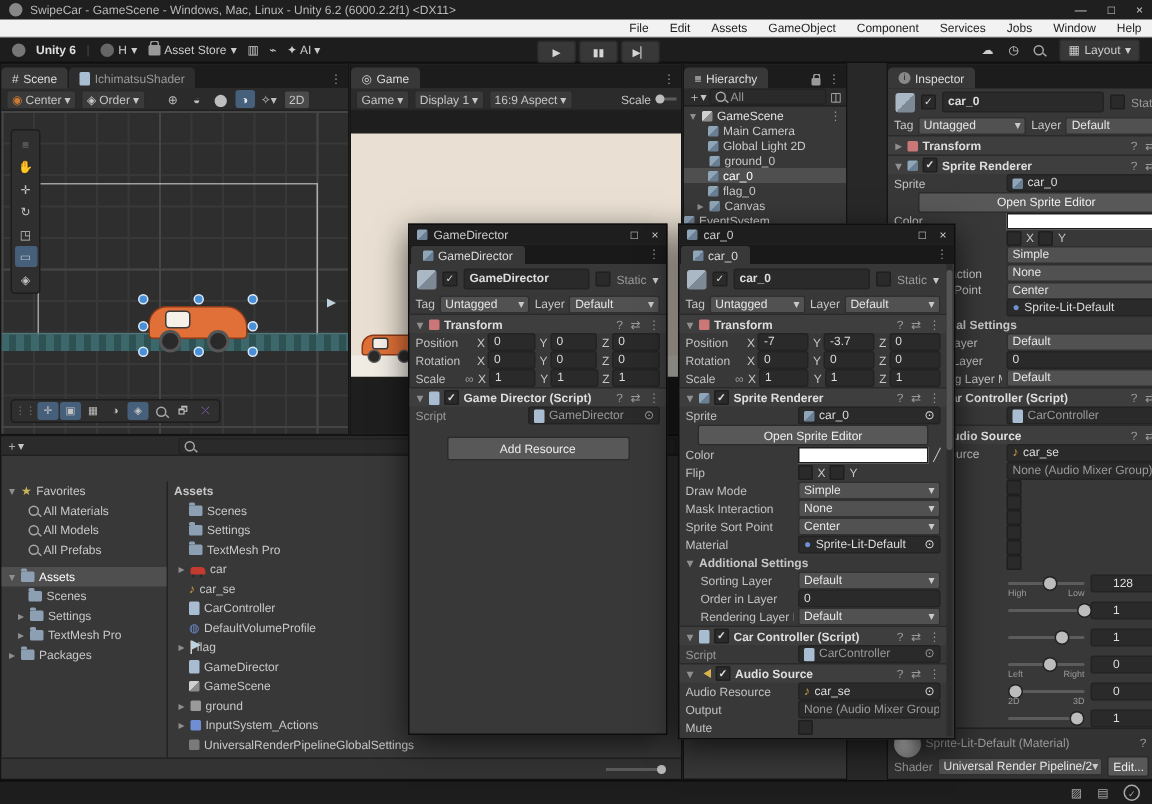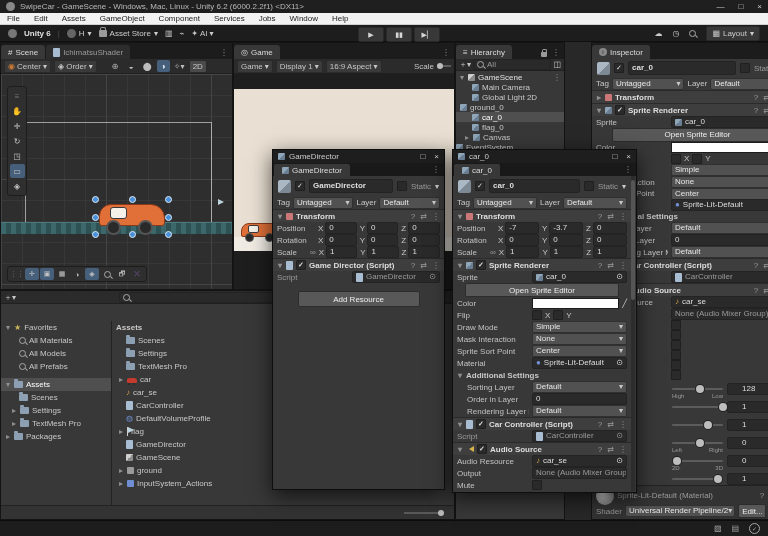--- a/index.html
+++ b/index.html
@@ -1,18 +1,18 @@
 <!DOCTYPE html>
 <html><head>
 <meta charset="utf-8">
 <style>
   html,body{margin:0;padding:0;}
   body{width:768px;height:536px;position:relative;overflow:hidden;background:#282828;
        font-family:"Liberation Sans",sans-serif;font-size:8px;color:#c8c8c8;}
-  .abs{position:absolute;}
+  .abs{position:absolute;justify-content:flex-end;}
   
   .titlebar{left:0;top:0;width:768px;height:13px;background:#1f1f1f;display:flex;align-items:center;gap:5px;padding:0 6px;box-sizing:border-box;color:#b9b9b9;}
   .winctl{margin-left:auto;display:flex;gap:14px;color:#cfcfcf;font-size:8px;}
   .menubar{left:0;top:13px;width:768px;height:12px;background:#f2f2f2;display:flex;align-items:center;box-sizing:border-box;color:#1c1c1c;border-bottom:1px solid #d0d0d0;}
   .menubar span{padding:0 7px;}
   .toolbar{left:0;top:25px;width:768px;height:17px;background:#1d1d1d;display:flex;align-items:center;gap:7px;padding:0 8px;box-sizing:border-box;border-bottom:1px solid #101010;color:#cccccc;}
   .playgrp{position:absolute;left:358px;top:2px;display:flex;gap:2px;}
   .playbtn{width:24px;height:13px;background:#383838;border:1px solid #2a2a2a;border-radius:2px;display:flex;align-items:center;justify-content:center;color:#d6d6d6;font-size:7px;gap:1px;}
   .tb-right{margin-left:auto;display:flex;align-items:center;gap:10px;}
   .layoutbtn{background:#383838;border:1px solid #2a2a2a;border-radius:2px;height:13px;display:flex;align-items:center;gap:3px;padding:0 5px;}
@@ -305,21 +305,21 @@
       <span style="margin-left:auto;color:#9a9a9a">⋮</span>
     </div>
     <div class="hrow" style="padding-left:16px">
         <span class="hcube"></span>
         <span>Main Camera</span>
       </div>
     <div class="hrow" style="padding-left:16px">
         <span class="hcube"></span>
         <span>Global Light 2D</span>
       </div>
-    <div class="hrow" style="padding-left:4px">
+    <div class="hrow" style="padding-left:17px">
         <span class="hcube"></span>
         <span>ground_0</span>
       </div>
     <div class="hrow sel" style="padding-left:16px">
         <span class="hcube"></span>
         <span style="color:#fff">car_0</span>
       </div>
     <div class="hrow" style="padding-left:16px">
         <span class="hcube"></span>
         <span>flag_0</span>
@@ -717,20 +717,24 @@
     <div class="prow" style="padding-left:6px">
         <span class="arr">▸</span>
         <span class="hcube" style="background:#9a9a9a"></span>
         <span>ground</span>
       </div>
     <div class="prow" style="padding-left:6px">
         <span class="arr">▸</span>
         <span class="hcube" style="background:#6f8fd2"></span>
         <span>InputSystem_Actions</span>
       </div>
+    <div class="prow" style="padding-left:14px">
+        <span class="hcube" style="background:#7a7a7a"></span>
+        <span>UniversalRenderPipelineGlobalSettings</span>
+      </div>
   </div>
   <div class="abs" style="left:0;bottom:0;right:0;height:13px;background:#333;border-top:1px solid #222;display:flex;align-items:center;justify-content:flex-end;padding:0 10px;gap:4px;">
     <span style="width:40px;height:2px;background:#5c5c5c;position:relative">
       <span style="position:absolute;right:0;top:-2px;width:6px;height:6px;border-radius:50%;background:#bdbdbd"></span>
       </span>
   </div>
 </div>
 
 <div class="abs statusbar">
   <span>▨</span>

